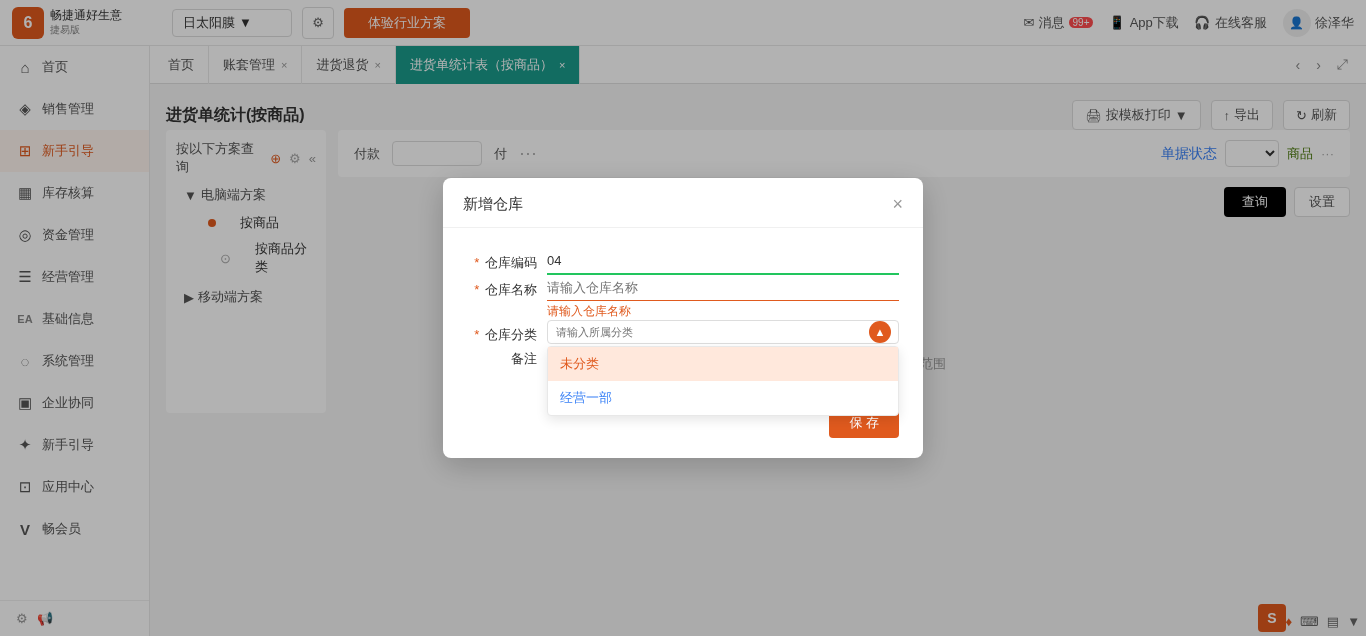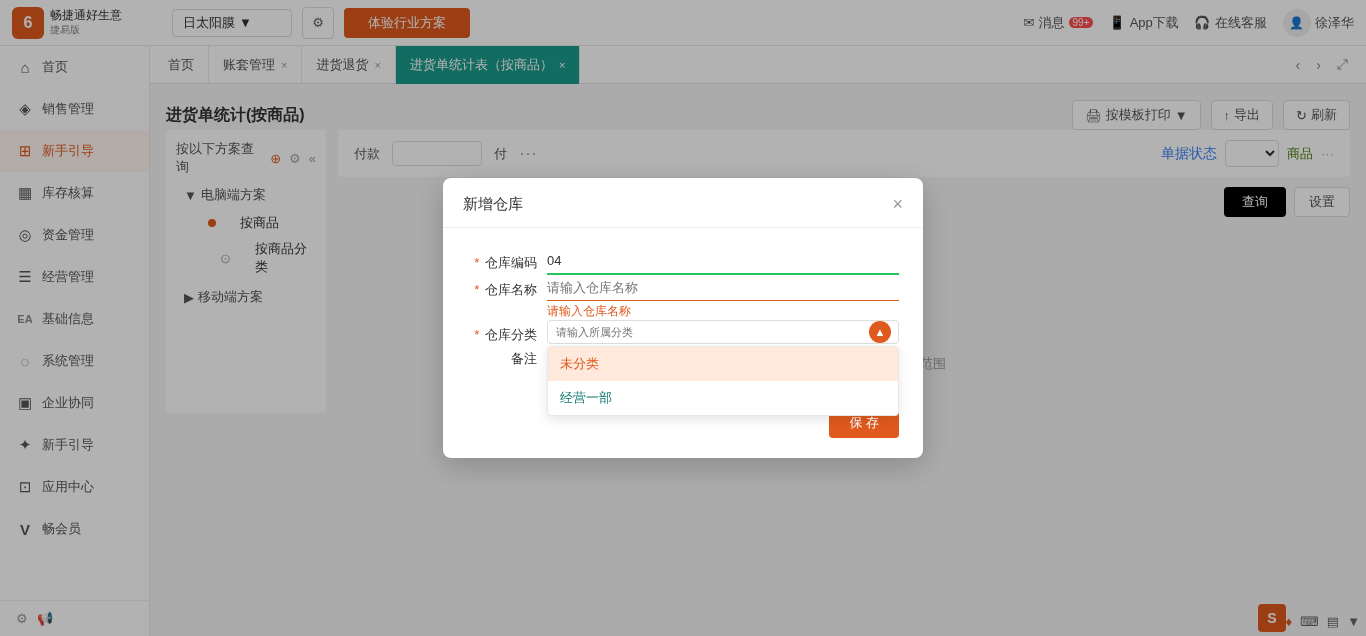--- a/index.html
+++ b/index.html
@@ -167,21 +167,21 @@
     }
     .category-arrow span { color: #fff; font-size: 11px; }
 
     
     .dropdown-list {
       position: absolute; top: 100%; left: 0; right: 0; background: #fff;
       border: 1px solid #e8e8e8; border-radius: 4px; z-index: 200;
       box-shadow: 0 4px 12px rgba(0,0,0,0.1); margin-top: 2px;
     }
     .dropdown-item {
-      padding: 8px 12px; cursor: pointer; font-size: 13px; color: #0f766e;
+      padding: 8px 12px; cursor: pointer; font-size: 13px; color: #3b82f6;
     }
     .dropdown-item.selected { background: #ffe8dc; color: #e05a1e; }
 
     
     .form-textarea {
       width: 100%; border: none; border-bottom: 1px solid #ddd;
       padding: 5px 0; font-size: 13px; color: #333; outline: none;
       background: transparent; resize: none; min-height: 40px;
     }
 

